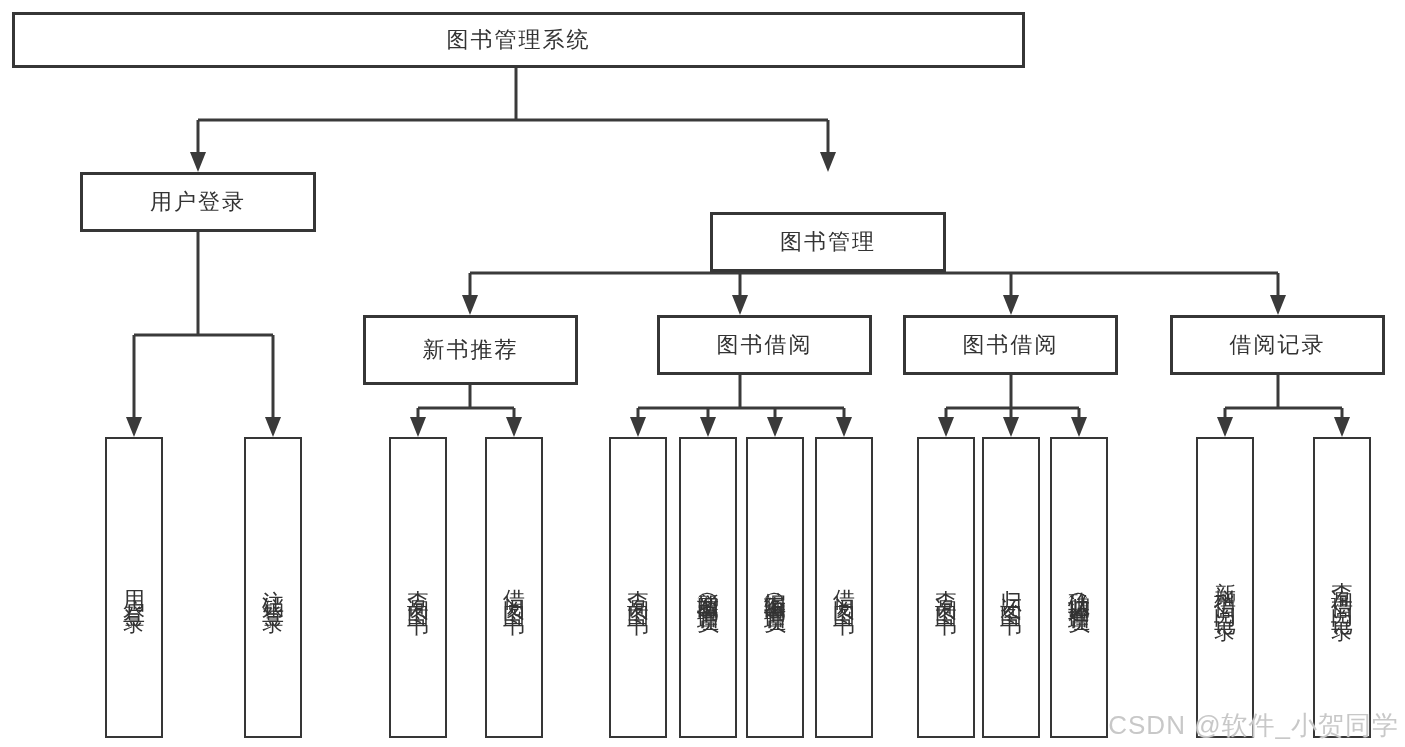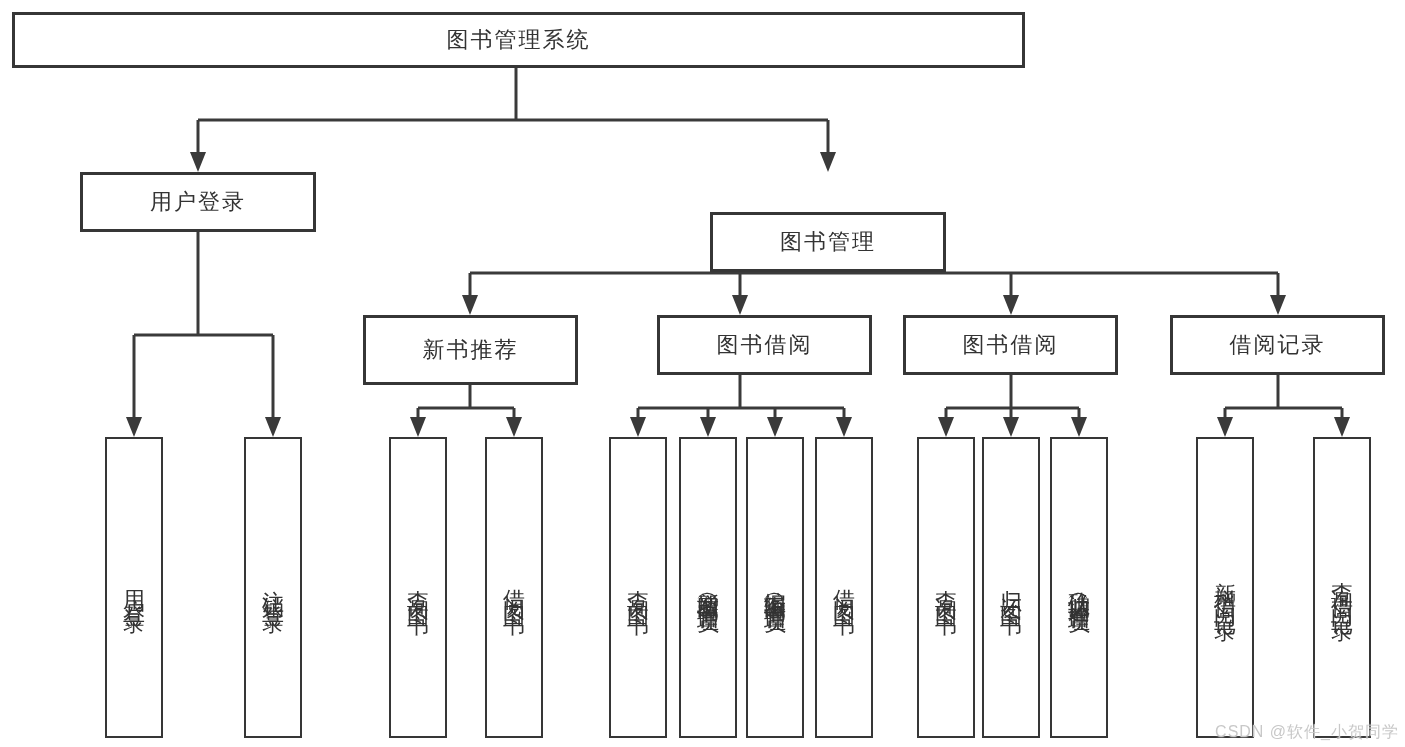--- a/index.html
+++ b/index.html
@@ -45,21 +45,21 @@
     letter-spacing: 8px;
     color: #333333;
     z-index: 2;
     text-align: center;
   }
   .vbox.long { letter-spacing: 3px; }
   .watermark {
     position: absolute;
     right: 6px;
     bottom: 4px;
-    font-size: 16px;
+    font-size: 26px;
     color: #c8c8c8;
     text-shadow: 0 0 2px rgba(255,255,255,0.9);
     z-index: 5;
     letter-spacing: 1px;
     white-space: nowrap;
   }
 </style>
 </head>
 <body>
 

